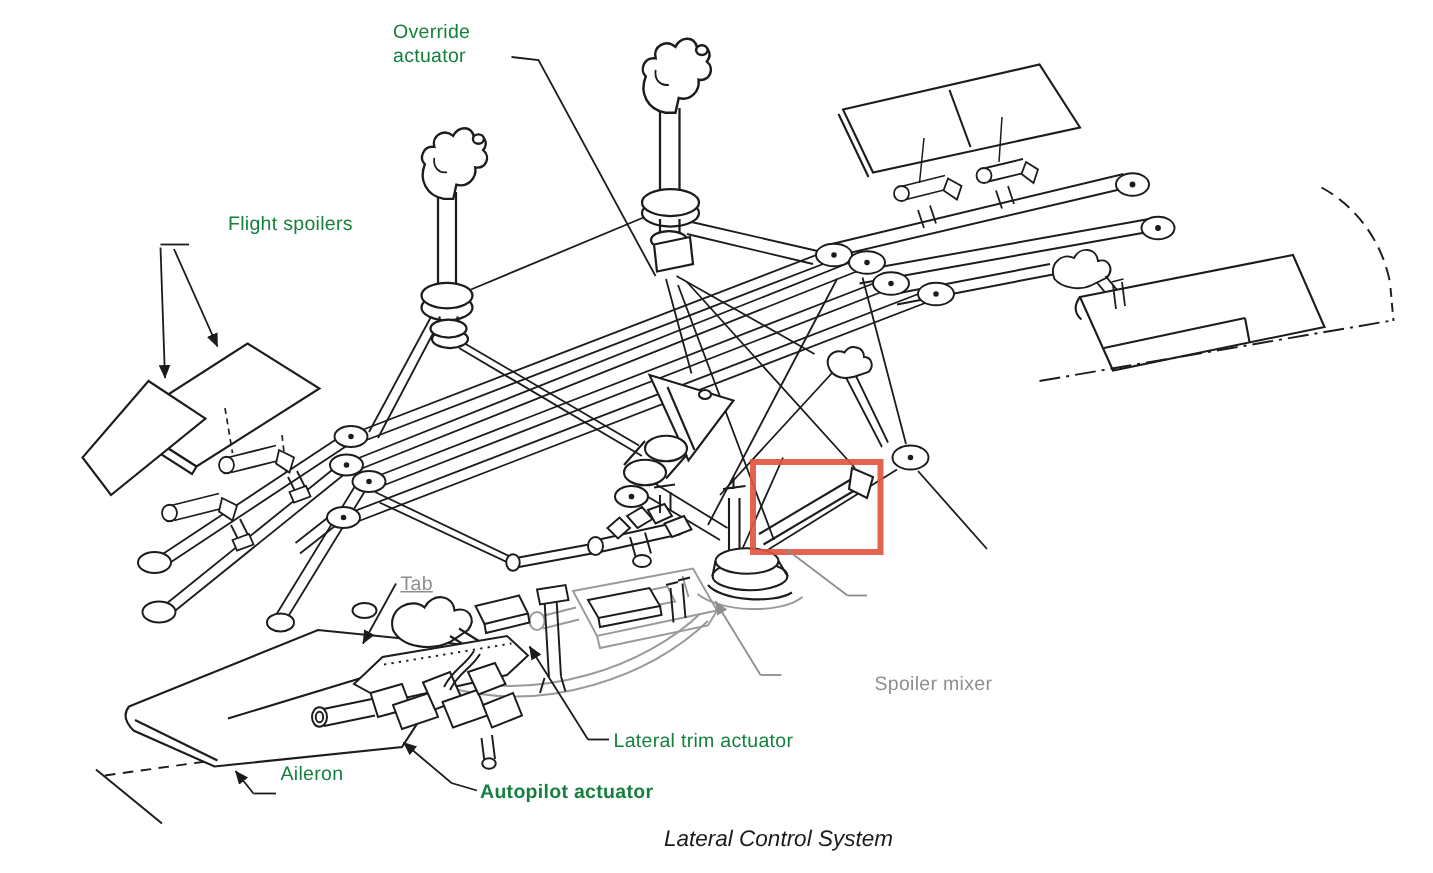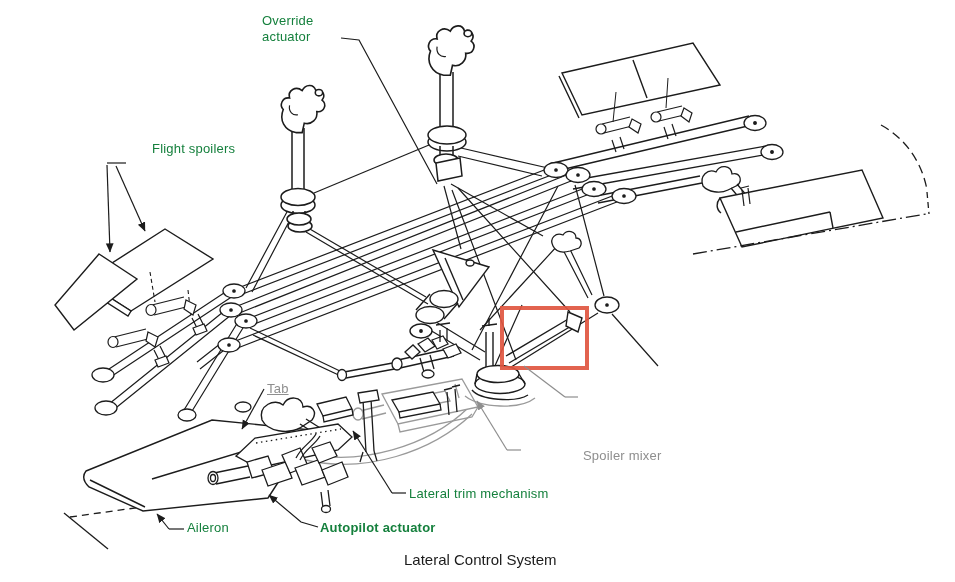--- a/index.html
+++ b/index.html
@@ -1,22 +1,22 @@
 <!DOCTYPE html>
 <html><head>
 <meta charset="utf-8">
 <style>
   html,body{margin:0;padding:0;background:#fff;}
   .stage{position:relative;width:955px;height:582px;background:#ffffff;overflow:hidden;
          font-family:"Liberation Sans","DejaVu Sans",sans-serif;}
   .stage svg{position:absolute;left:0;top:0;}
   .lbl{position:absolute;font-size:13px;line-height:16px;color:#15803d;letter-spacing:.2px;white-space:nowrap;}
   .lbl.gray{color:#8e8e8e;}
-  .caption{position:absolute;left:404px;top:551px;width:230px;text-align:left;
-           font-size:15px;color:#1b1b1b;}
+  .caption{position:absolute;left:404px;top:551px;width:230px;text-align:center;
+           font-size:15px;font-style:italic;color:#1b1b1b;}
 </style>
 </head>
 <body>
 
 <div class="stage">
 
 <svg width="955" height="582" viewBox="0 0 955 582">
   <defs>
     <marker id="ah" viewBox="0 0 10 10" refX="8.5" refY="5" markerWidth="8.5" markerHeight="8.5" orient="auto">
       <path d="M0,1.2 L9,5 L0,8.8 z" fill="#1c1c1c"></path>
@@ -271,19 +271,19 @@
     <path d="M565,397 L524,366" stroke="#8e8e8e"></path>
   </g>
 </svg>
 
 <div class="lbl" style="left:262px;top:13px;">
   <div>Override</div>
   <div>actuator</div>
 </div>
 <div class="lbl" style="left:128px;top:141px;margin-left:24px;">Flight spoilers</div>
 <div class="lbl gray" style="left:267px;top:381px;text-decoration:underline;">Tab</div>
-<div class="lbl" style="left:187px;top:520px;">Aileron</div>
+<div class="lbl" style="left:187px;top:508px;">Aileron</div>
 <div class="lbl" style="left:320px;top:520px;font-weight:bold;">Autopilot actuator</div>
-<div class="lbl" style="left:409px;top:486px;">Lateral trim mechanism</div>
+<div class="lbl" style="left:409px;top:486px;">Lateral trim actuator</div>
 <div class="lbl gray" style="left:583px;top:409px;margin-top:39px;">Spoiler mixer</div>
 <div class="caption">Lateral Control System</div>
 
 </div>
 
 </body></html>

